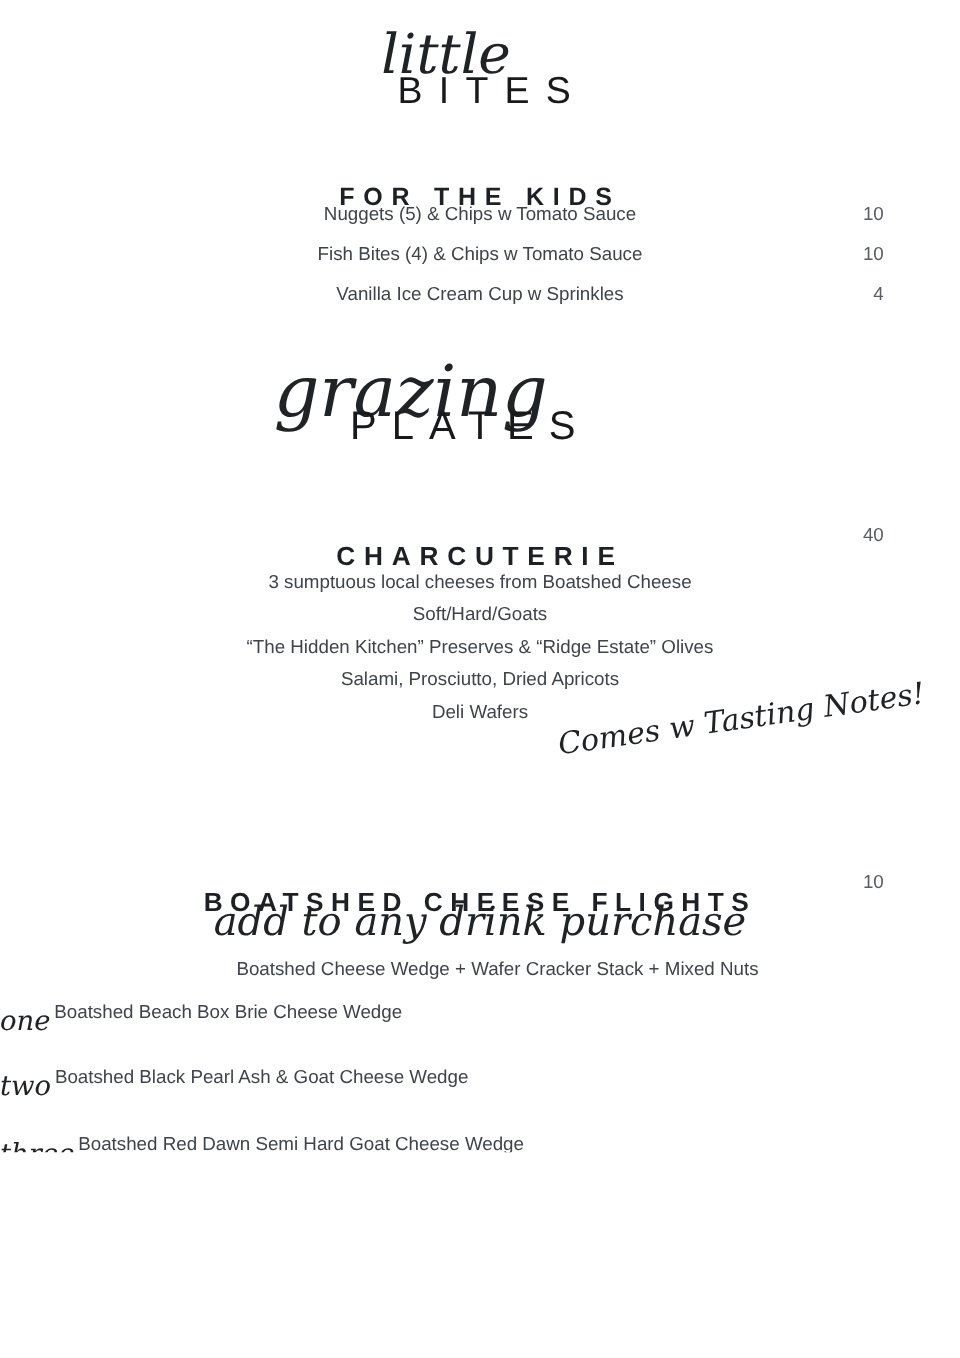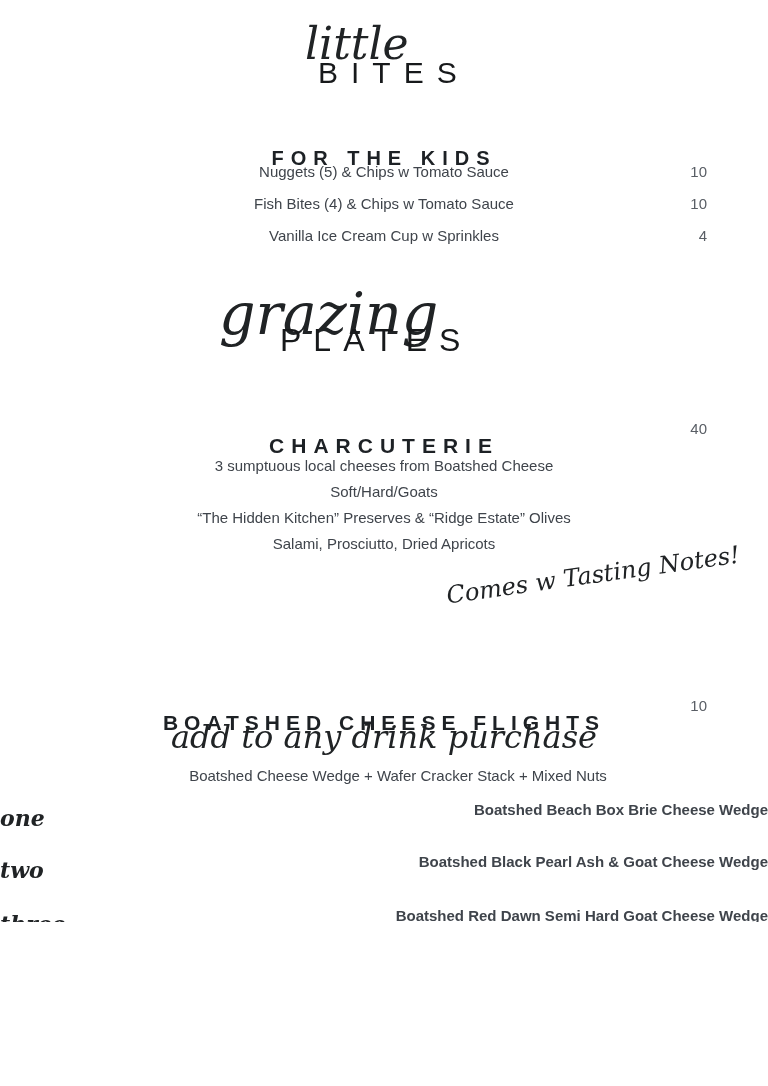--- a/index.html
+++ b/index.html
@@ -67,21 +67,21 @@
   
   #flights-title   { top:694px; font-size:21px; letter-spacing:6px; }
   #flights-price   { top:697px; }
   #flights-tagline {
     position:absolute; left:0; top:720px; width:100%;
     text-align:center; font-size:32px; line-height:34px;
   }
   #flights-base { top:767px;padding-left:14px; }
   .option {
     position:absolute; left:0; width:100%;
-    display:flex; justify-content:space-between; align-items:flex-start;font-weight:bold;
+    display:flex; justify-content:flex-start; align-items:flex-start;
   }
   .option-0 { top:799px; }
   .option-1 { top:851px; }
   .option-2 { top:905px; }
   .ordinal {
     font-size:22px; line-height:22px;
     position:relative; top:8px; margin-right:3px;
   }
   .opt-name {
     font-size:15px; line-height:18px; color:#3f444b;
@@ -110,20 +110,21 @@
   <div class="script" id="logo-grazing">grazing</div>
   <div class="logo-caps" id="logo-plates">PLATES</div>
 
   <h2 class="caps-heading" id="charc-title">CHARCUTERIE</h2>
   <div class="price" id="charc-price">40</div>
 
   <div class="menu-line charc-line-0">3 sumptuous local cheeses from Boatshed Cheese</div>
   <div class="menu-line charc-line-1">Soft/Hard/Goats</div>
   <div class="menu-line charc-line-2">“The Hidden Kitchen” Preserves &amp; “Ridge Estate” Olives</div>
   <div class="menu-line charc-line-3">Salami, Prosciutto, Dried Apricots</div>
+  <div class="menu-line charc-line-4">Deli Wafers</div>
 
   <div class="script" id="tasting-note">Comes w Tasting Notes!</div>
 
   <h2 class="caps-heading" id="flights-title">BOATSHED CHEESE FLIGHTS</h2>
   <div class="price" id="flights-price">10</div>
 
   <div class="script" id="flights-tagline">add to any drink purchase</div>
 
   <div class="menu-line" id="flights-base">Boatshed Cheese Wedge + Wafer Cracker Stack + Mixed Nuts</div>
 

